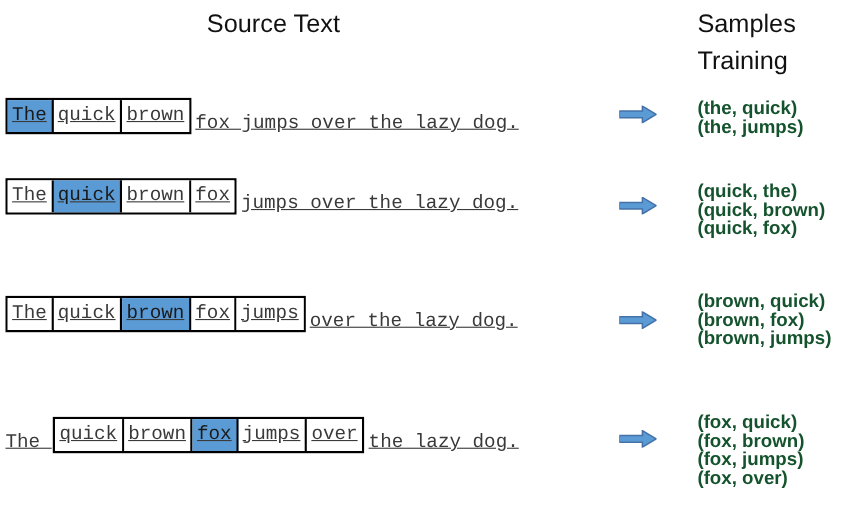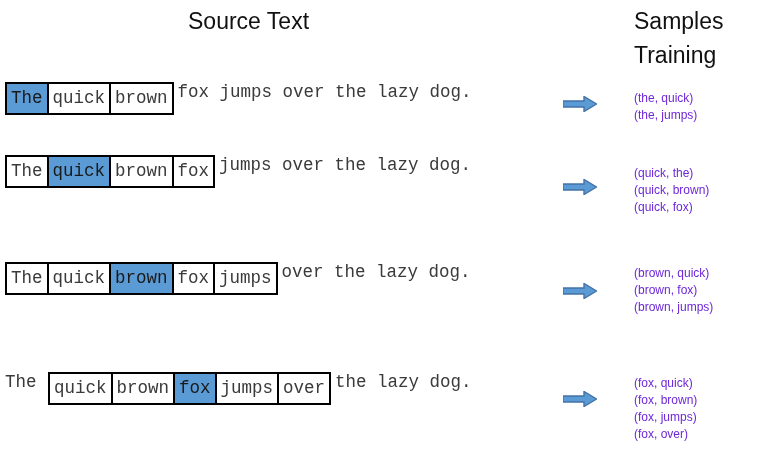--- a/index.html
+++ b/index.html
@@ -43,25 +43,26 @@
   }
   #training-samples-title span {
     display: block;
   }
 
   
   .row {
     position: absolute;
     height: 40px;
     display: flex;
-    align-items: flex-start;
+    align-items: flex-end;
     font-family: "Liberation Mono", monospace;
     font-size: 17.5px;
     color: #3a3a3a;
     white-space: pre;
+    text-decoration: underline;
   }
   .row .pre-text {
     padding-right: 1px;
   }
   .row .post-text {
     padding-left: 4px;
   }
 
   
   .window {
@@ -97,24 +98,25 @@
     position: absolute;
     width: 34px;
     height: 16px;
   }
 
   
   .samples {
     position: absolute;
     left: 634px;
     font-family: "Liberation Sans", sans-serif;
-    font-size: 12px;
-    color: #6d28d9;
+    font-size: 17px;
+    color: #14532d;
     line-height: 17px;
     white-space: nowrap;
+    font-weight: bold;
   }
   .samples .sample-line {
     display: block;
   }
 </style>
 </head>
 <body>
 
 <div id="stage">
 

